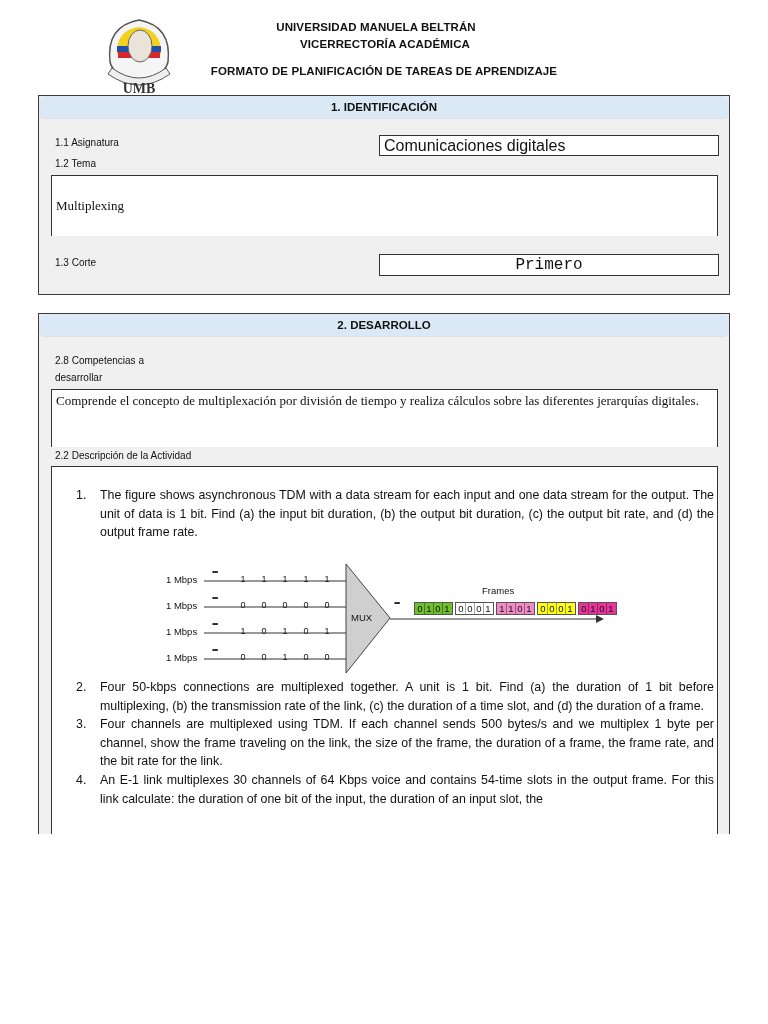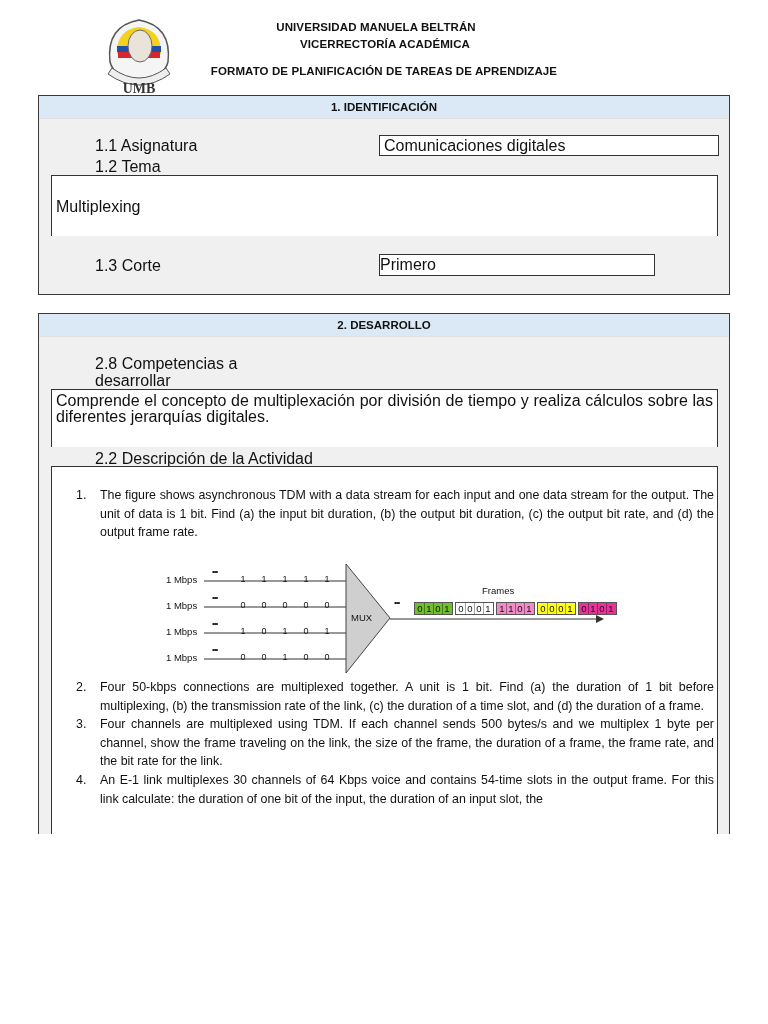--- a/index.html
+++ b/index.html
@@ -2,24 +2,24 @@
 <html><head>
 <meta charset="utf-8">
 <style>
   html, body { margin:0; padding:0; }
   body { width:768px; height:1024px; background:#ffffff; position:relative; overflow:hidden;
          font-family:"Liberation Sans", sans-serif; color:#111; }
   .abs { position:absolute; }
   .hdr-line { position:absolute; left:0; width:768px; text-align:center; font-weight:bold; font-size:11.5px; letter-spacing:0.1px; }
   .logo { position:absolute; left:104px; top:16px; width:70px; height:80px; }
   .section { position:absolute; left:38px; width:692px; background:#f0f0f0; border:1px solid #3a3a3a; box-sizing:border-box; }
-  .sec-head { height:22px; background:#dbe8f5; text-align:center; font-weight:bold; font-size:11.5px; line-height:22px; border-bottom:1px solid #e0e0e0; }
-  .lbl { position:absolute; font-size:16px;margin-left:40px; }
+  .sec-head { height:22px; background:#dbe8f5; text-align:center; font-weight:bold; font-size:11.5px; line-height:22px; border-bottom:1px solid #e0e0e0;border-radius:6px; }
+  .lbl { position:absolute; font-size:10px; }
   .box { position:absolute; background:#fff; border:1px solid #333; box-sizing:border-box; font-size:16px; }
-  .wbox { position:absolute; background:#fff; box-sizing:border-box; font-size:16px; }
+  .wbox { position:absolute; background:#fff; box-sizing:border-box; font-size:13px;font-family:Liberation Serif, serif; }
   .ol { position:absolute; left:64px; width:650px; font-size:12.4px; line-height:18.6px; text-align:justify; }
   .ol .item { position:relative; padding-left:36px; }
   .ol .num { position:absolute; left:12px; top:0; }
   .bit { display:inline-block; width:10px; text-align:center; font-size:9px; }
   .frame { display:inline-block; height:13px; border:1px solid #555; box-sizing:border-box; font-size:9.5px; line-height:11px; margin-right:2px; padding:0 1px; }
   .frame span { display:inline-block; width:8px; text-align:center; border-right:1px solid rgba(0,0,0,0.35); }
   .frame span:last-child { border-right:none; }
 </style>
 </head>
 <body>
@@ -41,21 +41,21 @@
 
 <div class="section" style="top:95px; height:200px;">
   <div class="sec-head">1. IDENTIFICACIÓN</div>
   <div class="lbl" style="left:16px; top:41px;">1.1 Asignatura</div>
   <div class="box" style="left:340px; top:39px; width:340px; height:21px; padding:2px 4px; line-height:16px;">Comunicaciones digitales</div>
   <div class="lbl" style="left:16px; top:62px;">1.2 Tema</div>
   <div class="wbox" style="left:12px; top:79px; width:667px; height:61px; border-top:1px solid #333; border-left:1px solid #333; border-right:1px solid #333; border-right-color:#333;">
     <div style="position:absolute; left:4px; top:22px;">Multiplexing</div>
   </div>
   <div class="lbl" style="left:16px; top:161px;">1.3 Corte</div>
-  <div class="box" style="left:340px; top:158px; width:276px; height:22px; text-align:left; line-height:20px;">Primero</div>
+  <div class="box" style="left:340px; top:158px; width:340px; height:22px; text-align:center; line-height:20px;font-family:Liberation Mono, monospace;">Primero</div>
 </div>
 
 <div class="section" style="top:313px; height:720px; border-bottom:none;">
   <div class="sec-head">2. DESARROLLO</div>
   <div class="lbl" style="left:16px; top:41px;">2.8  Competencias a</div>
   <div class="lbl" style="left:16px; top:58px;">desarrollar</div>
   <div class="wbox" style="left:12px; top:75px; width:667px; height:58px; border-top:1px solid #333; border-left:1px solid #333; border-right:1px solid #333; padding:3px 4px; line-height:16px; text-align:justify;">Comprende el concepto de multiplexación por división de tiempo y realiza cálculos sobre las diferentes jerarquías digitales.</div>
   <div class="lbl" style="left:16px; top:136px;">2.2 Descripción de la Actividad</div>
   <div class="wbox" style="left:12px; top:152px; width:667px; height:380px; border-top:1px solid #333; border-left:1px solid #333; border-right:1px solid #333;"></div>
 </div>

